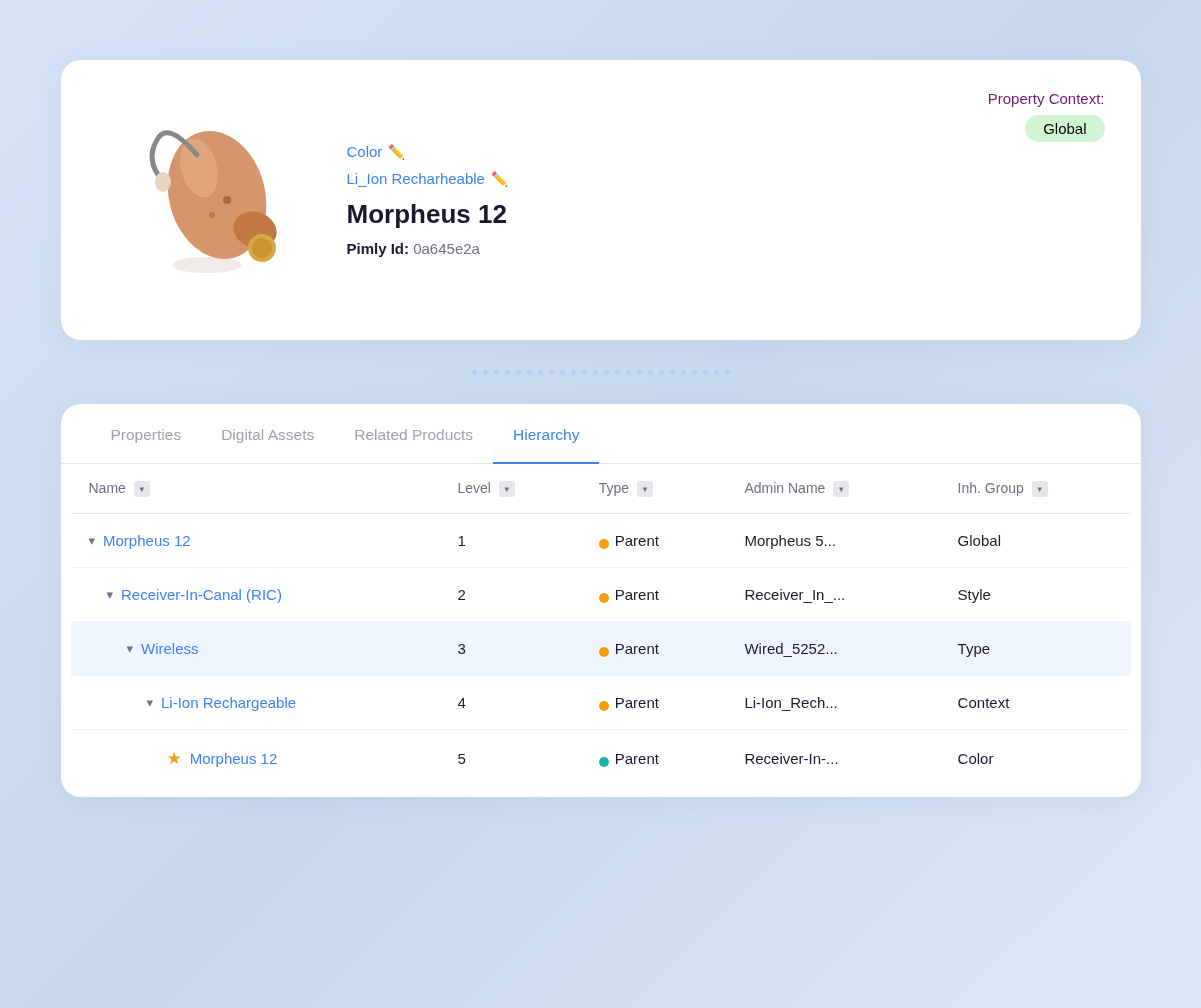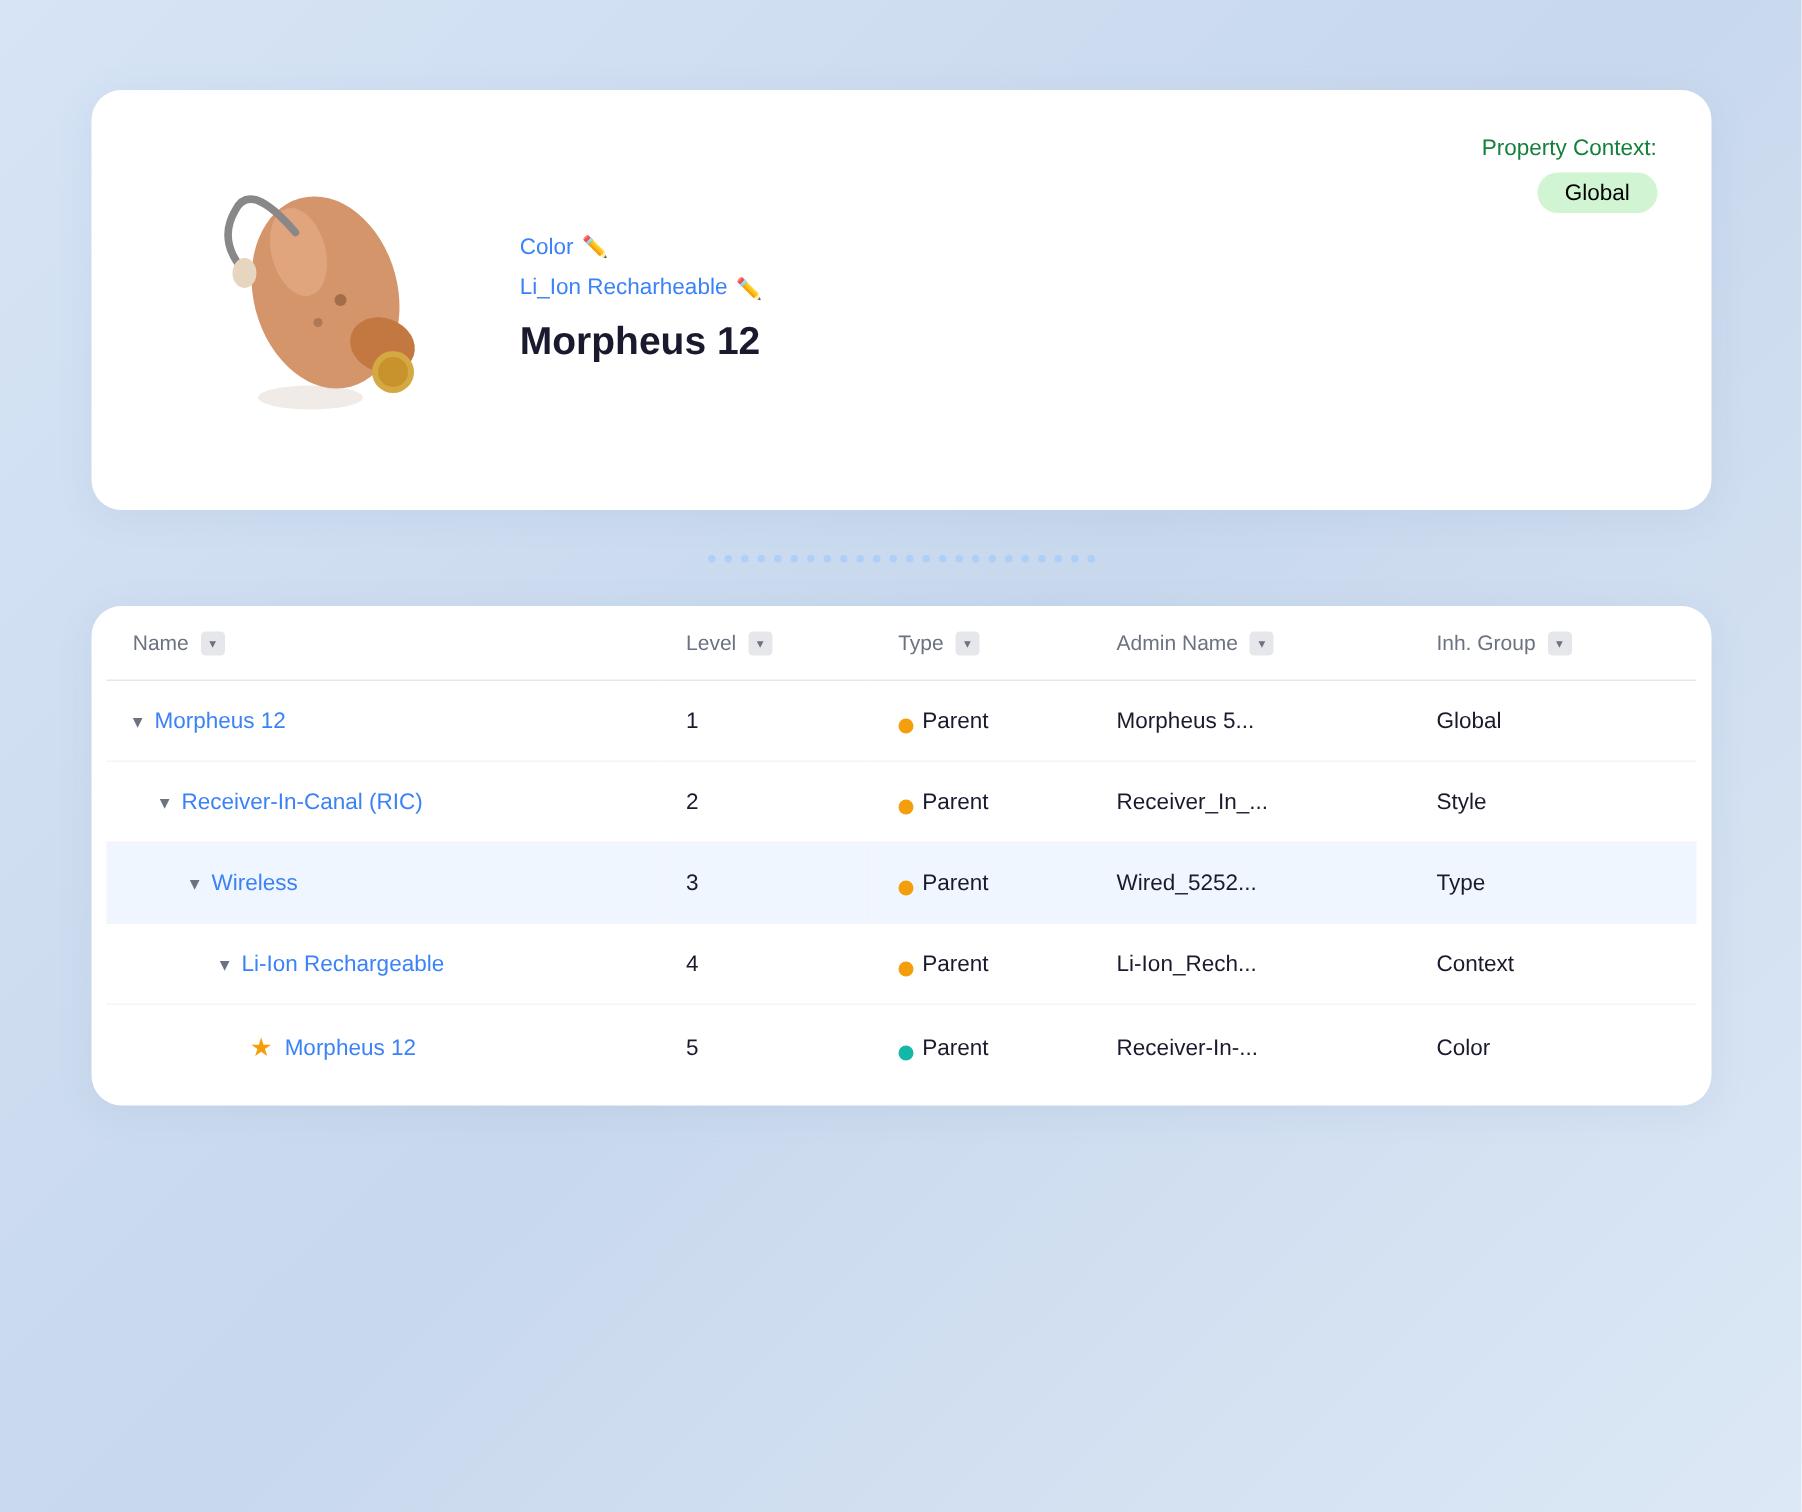--- a/index.html
+++ b/index.html
@@ -111,21 +111,21 @@
       top: 30px;
       right: 36px;
       display: flex;
       flex-direction: column;
       align-items: flex-end;
       gap: 8px;
     }
 
     .property-context-label {
       font-size: 15px;
-      color: #15803d;
+      color: #701a75;
       font-weight: 500;
     }
 
     .global-badge {
       background: #d1f5d3;
       color: #000000;
       border-radius: 20px;
       padding: 5px 18px;
       font-size: 15px;
       font-weight: 500;
@@ -311,20 +311,24 @@
     <div class="product-info">
       <div class="breadcrumb-row">
         <span class="breadcrumb-link">Color</span>
         <span class="edit-icon">✏️</span>
       </div>
       <div class="second-breadcrumb">
         <span class="breadcrumb-link">Li_Ion Recharheable</span>
         <span class="edit-icon">✏️</span>
       </div>
       <div class="product-title">Morpheus 12</div>
+      <div class="pimly-id">
+        <strong>Pimly Id:</strong>
+        <span>0a645e2a</span>
+      </div>
     </div>
 
     <div class="property-context">
       <span class="property-context-label">Property Context:</span>
       <span class="global-badge">Global</span>
     </div>
 
   </div>
 
   <div class="divider-dots">
@@ -349,20 +353,26 @@
     <div class="dot-sm"></div>
       <div class="dot-sm"></div>
       <div class="dot-sm"></div>
     <div class="dot-sm"></div>
       <div class="dot-sm"></div>
       <div class="dot-sm"></div>
   </div>
 
   <div class="hierarchy-card">
 
+    <div class="tabs-row">
+      <div class="tab">Properties</div>
+      <div class="tab">Digital Assets</div>
+      <div class="tab">Related Products</div>
+      <div class="tab active">Hierarchy</div>
+    </div>
 
     <div class="table-wrapper">
       <table>
         <thead>
           <tr>
             <th>Name <span class="sort-icon">▾</span></th>
             <th>Level <span class="sort-icon">▾</span></th>
             <th>Type <span class="sort-icon">▾</span></th>
             <th>Admin Name <span class="sort-icon">▾</span></th>
             <th>Inh. Group <span class="sort-icon">▾</span></th>

